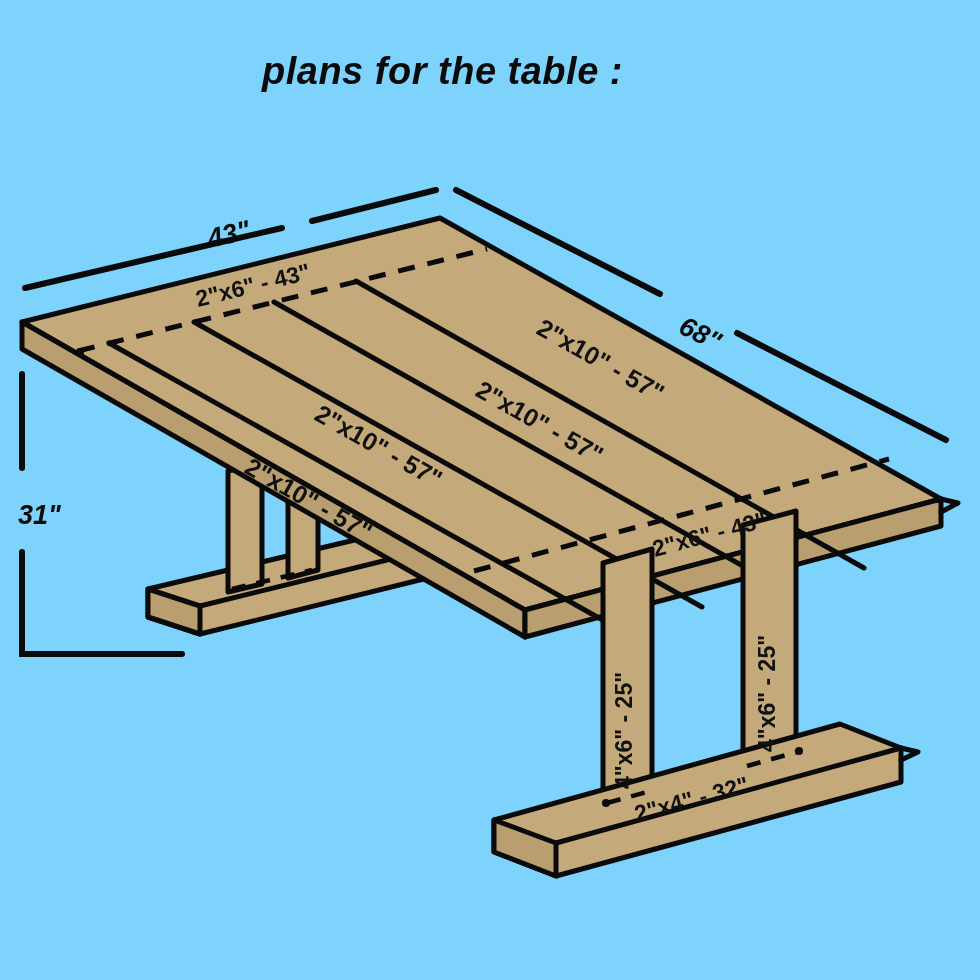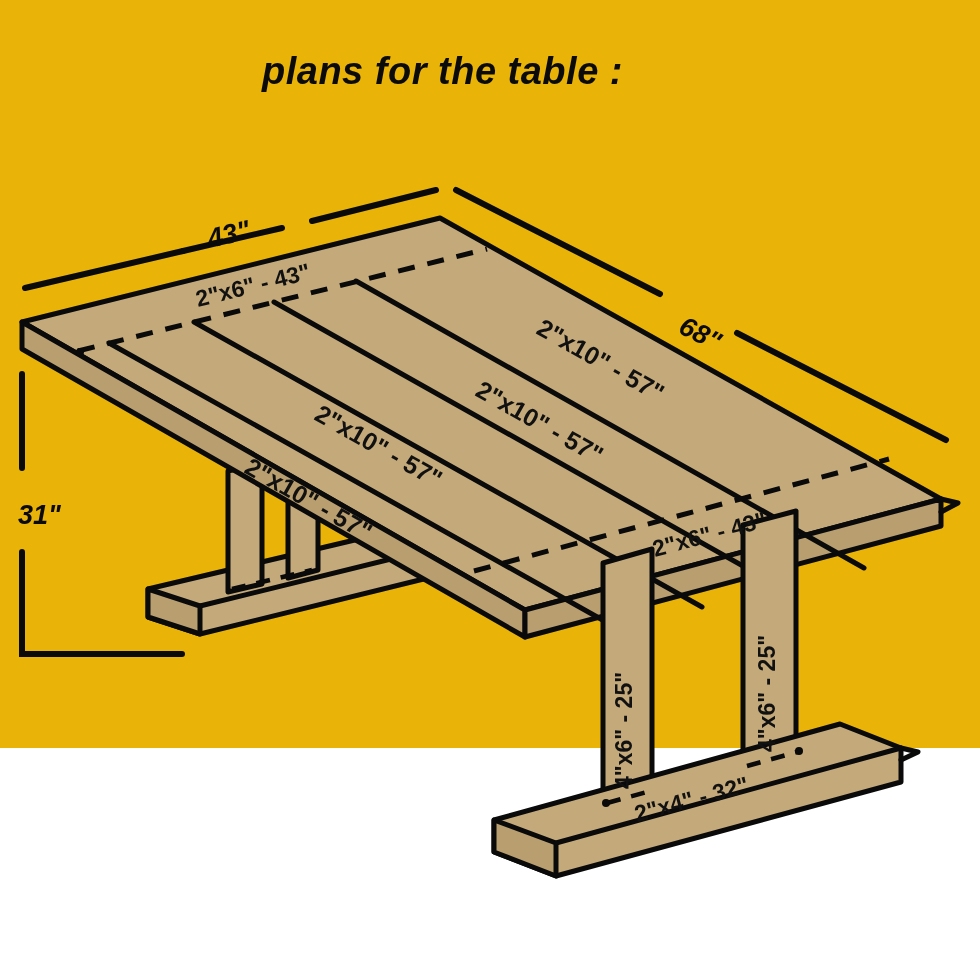--- a/index.html
+++ b/index.html
@@ -10,22 +10,22 @@
   }
   body {
     width: 980px;
     height: 980px;
     font-family: "Liberation Sans", sans-serif;
     overflow: hidden;
   }
   #canvas {
     position: relative;
     width: 980px;
-    height: 748px;
-    background: #eab308;
+    height: 980px;
+    background: #7dd3fc;
   }
   svg.plan {
     position: absolute;
     left: 0;
     top: 0;
     width: 980px;
     height: 980px;
     display: block;
   }
   .title-text {

